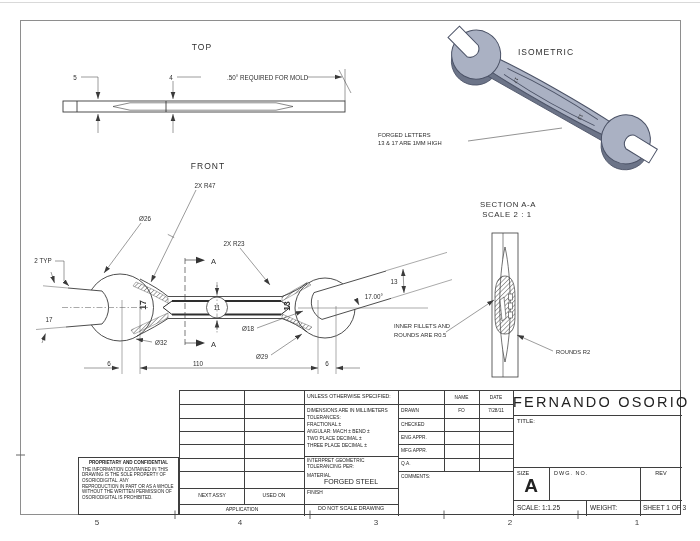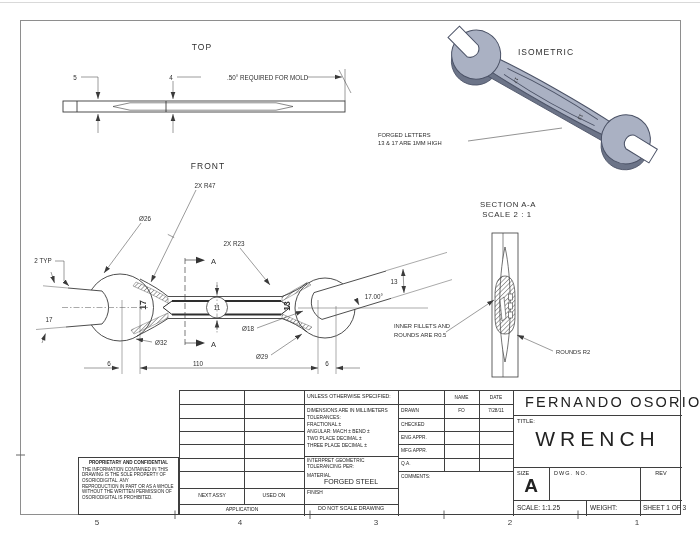--- a/index.html
+++ b/index.html
@@ -281,23 +281,22 @@
   <div class="t c" style="left:299px;top:3.5px;width:34px;font-size:4.8px;">DATE</div>
   <div class="t" style="left:221px;top:17px;font-size:4.8px;">DRAWN</div>
   <div class="t c" style="left:264px;top:17px;width:35px;font-size:4.8px;">FO</div>
   <div class="t c" style="left:299px;top:17px;width:34px;font-size:4.8px;">7/28/11</div>
   <div class="t" style="left:221px;top:30.5px;font-size:4.8px;">CHECKED</div>
   <div class="t" style="left:221px;top:43.5px;font-size:4.8px;">ENG APPR.</div>
   <div class="t" style="left:221px;top:57px;font-size:4.8px;">MFG APPR.</div>
   <div class="t" style="left:221px;top:70px;font-size:4.8px;">Q.A.</div>
   <div class="t" style="left:221px;top:83px;font-size:4.8px;">COMMENTS:</div>
 
-  <div class="t c" style="left:333px;top:4px;width:169px;font-size:14.5px;letter-spacing:2.2px;margin-left:12px;">FERNANDO OSORIO</div>
+  <div class="t c" style="left:333px;top:4px;width:169px;font-size:14.5px;letter-spacing:2.2px;">FERNANDO OSORIO</div>
   <div class="t" style="left:337px;top:27px;font-size:6px;">TITLE:</div>
-  <div class="t c" style="left:333px;top:36px;width:169px;font-size:21px;letter-spacing:5px;">WRENCH</div>
   <div class="t" style="left:337px;top:79px;font-size:5.5px;">SIZE</div>
   <div class="t c" style="left:333px;top:85px;width:36px;font-size:19px;font-weight:bold;">A</div>
   <div class="t" style="left:374px;top:79px;font-size:5.5px;letter-spacing:1px;">DWG.  NO.</div>
   <div class="t c" style="left:460px;top:79px;width:42px;font-size:5.5px;">REV</div>
   <div class="t" style="left:337px;top:113px;font-size:6.5px;">SCALE: 1:1.25</div>
   <div class="t" style="left:410px;top:113px;font-size:6.5px;">WEIGHT:</div>
   <div class="t" style="left:463px;top:113px;font-size:6.5px;">SHEET 1 OF 3</div>
 </div>
 
 <div id="prop">

